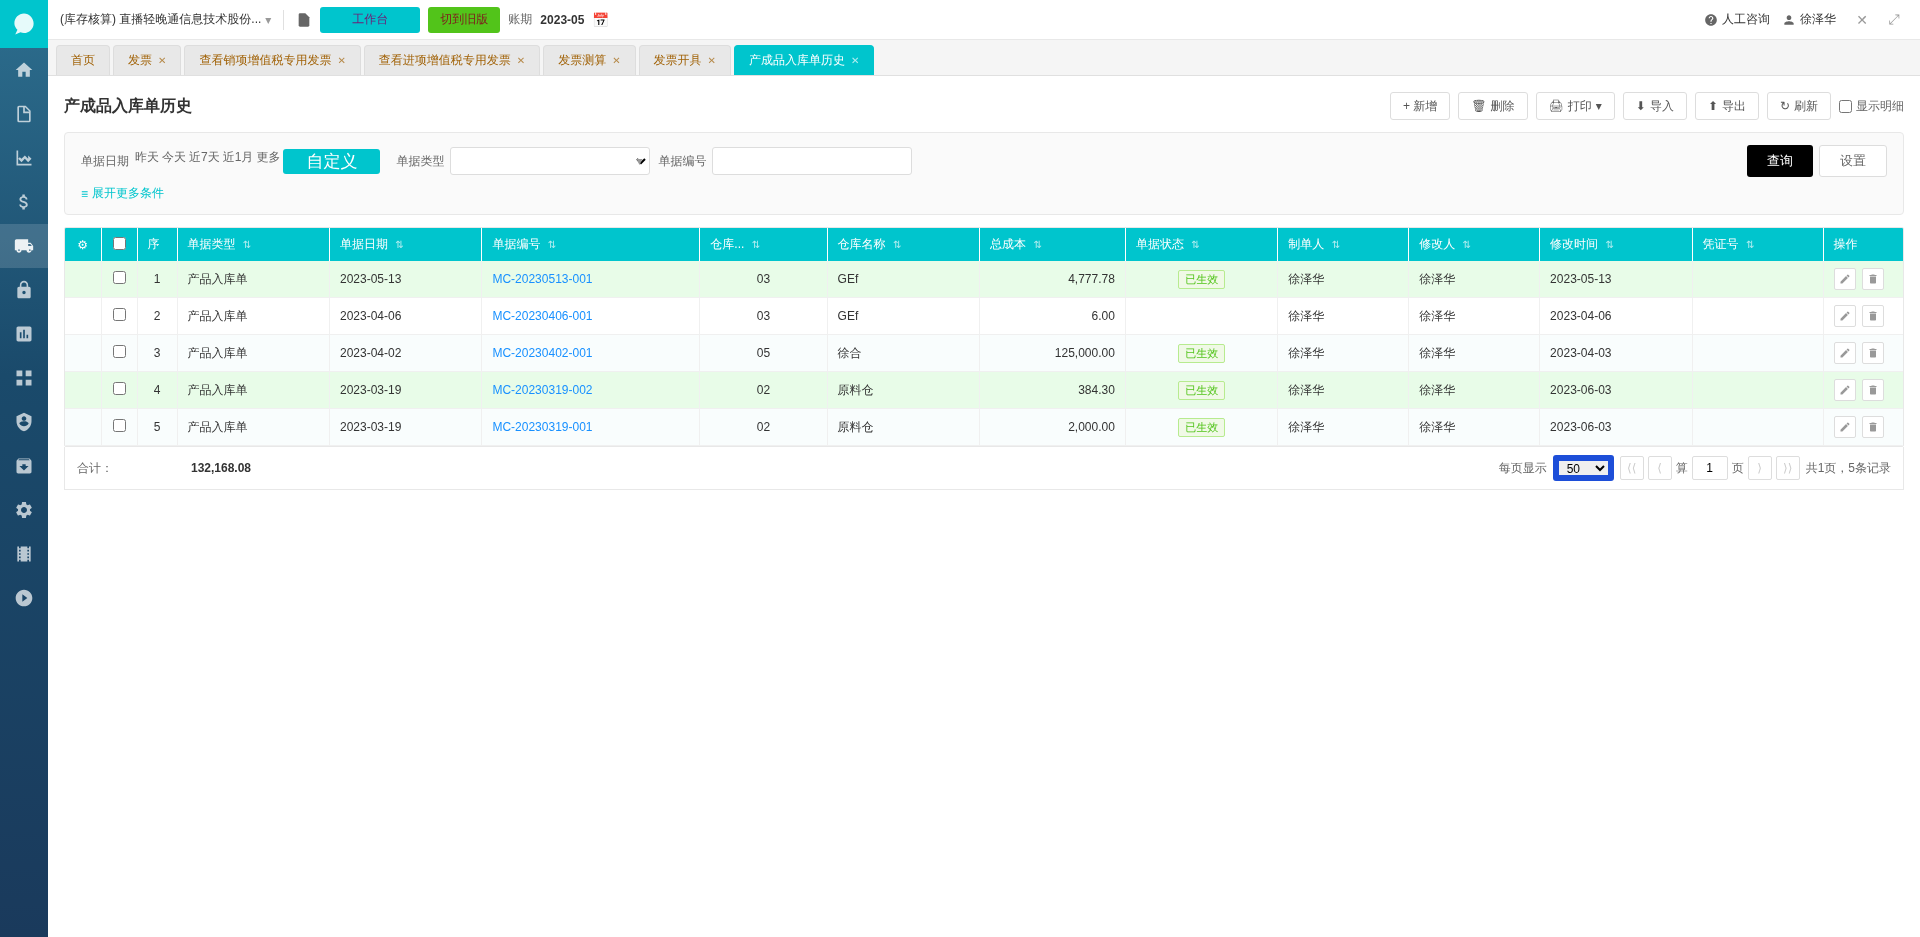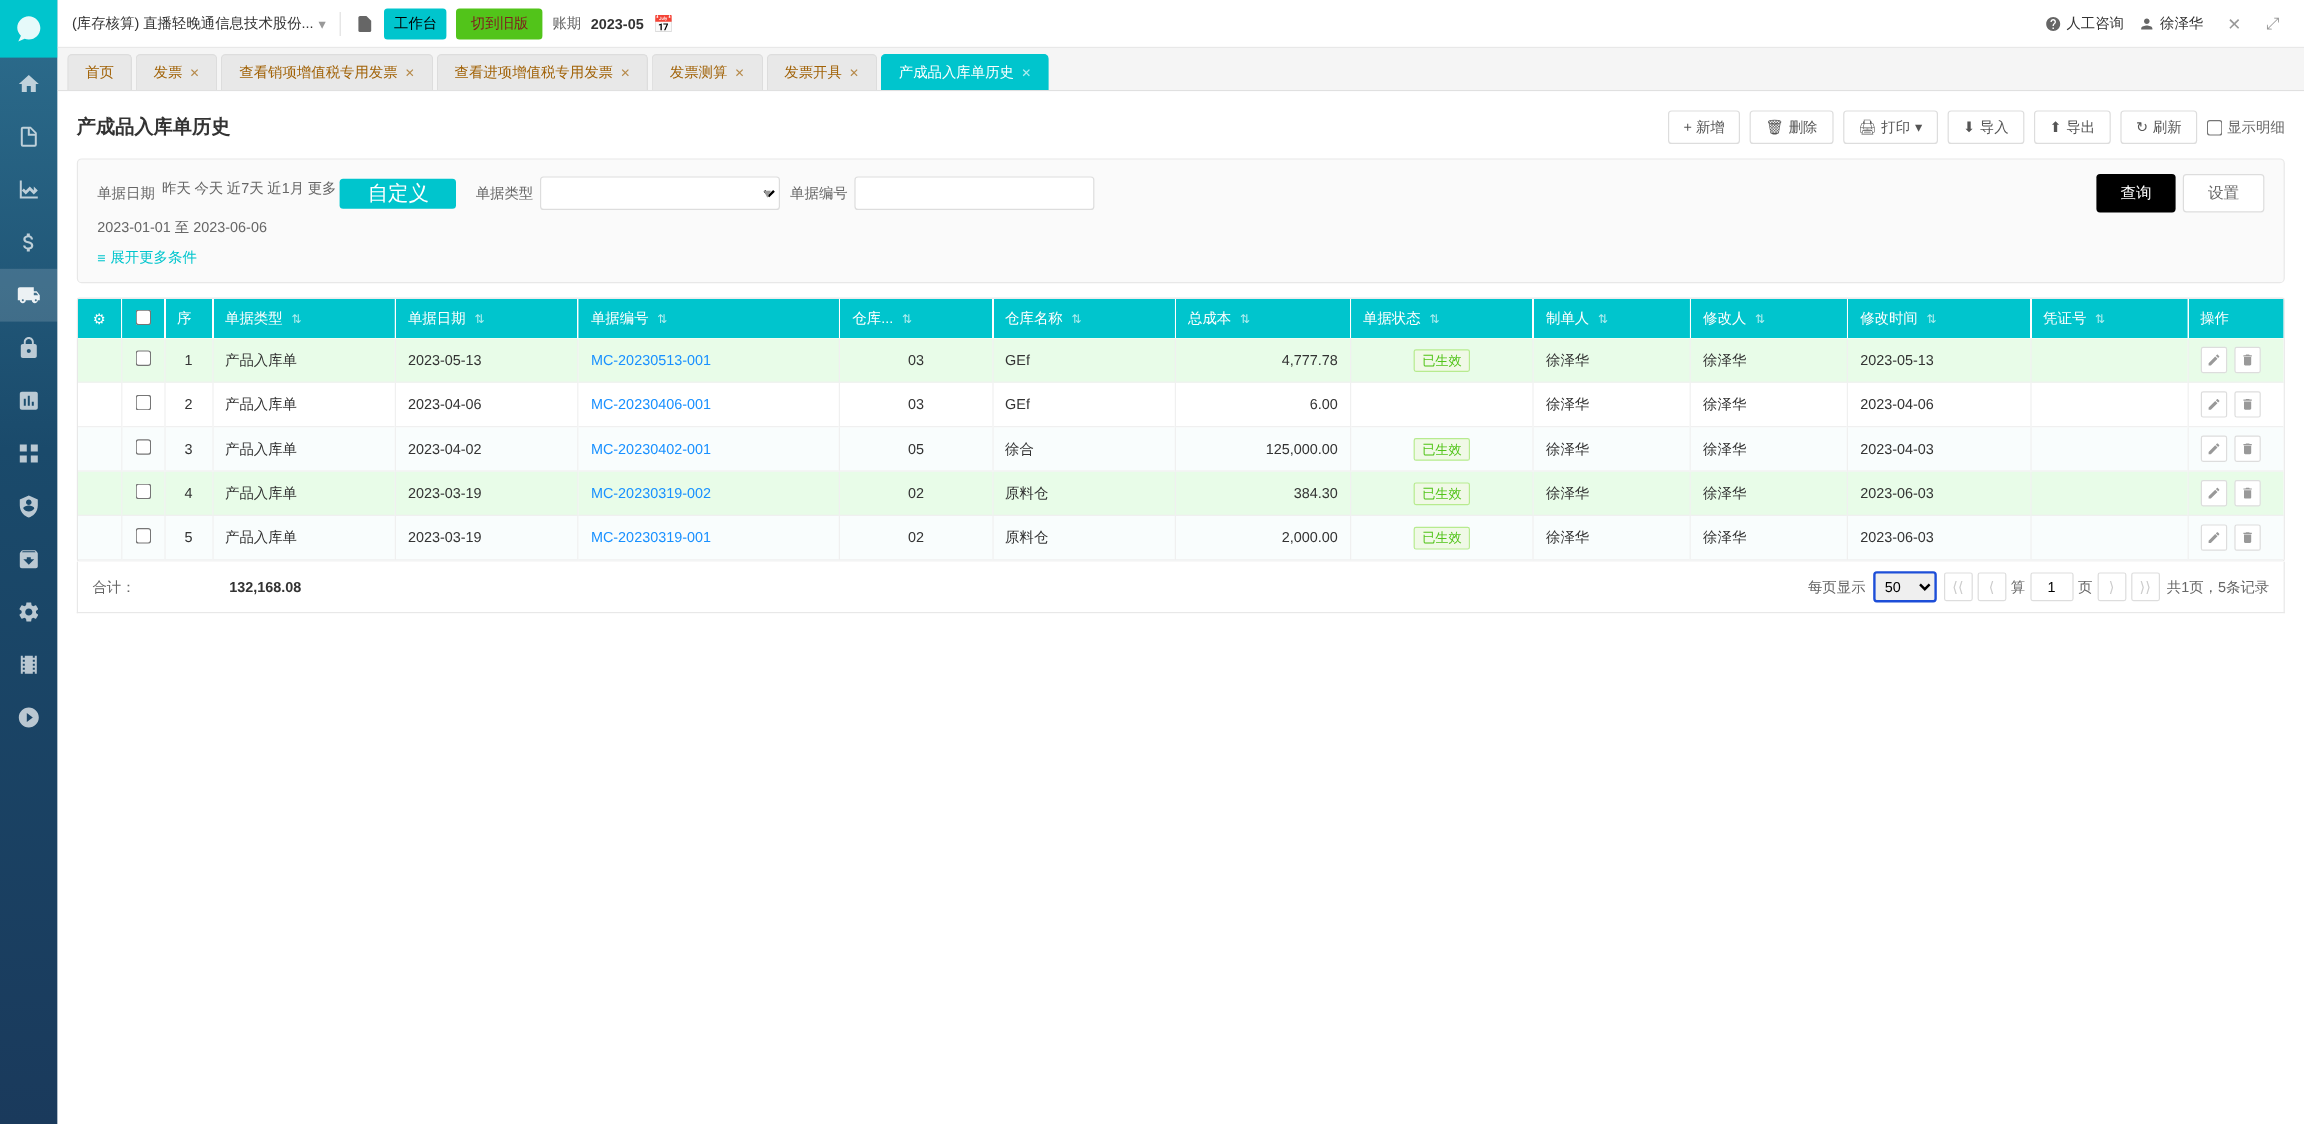--- a/index.html
+++ b/index.html
@@ -14,21 +14,21 @@
     .sidebar-item svg { width: 20px; height: 20px; }
 
     
     .main { flex: 1; display: flex; flex-direction: column; overflow: hidden; background: #f0f2f5; }
 
     
     .topbar { height: 40px; background: white; display: flex; align-items: center; padding: 0 12px; border-bottom: 1px solid #e8e8e8; flex-shrink: 0; gap: 8px; }
     .topbar-company { font-size: 12px; color: #333; display: flex; align-items: center; gap: 4px; cursor: pointer; }
     .topbar-company .chevron { color: #999; }
     .topbar-divider { width: 1px; height: 20px; background: #e0e0e0; margin: 0 4px; }
-    .topbar-btn-primary { background: #00c5cd; color: #000000; border-color: #00c5cd; border-radius: 3px; height: 26px; padding: 0 8px; font-size: 12px; cursor: pointer; border: none; }
+    .topbar-btn-primary { background: #00c5cd; color: #701a75; border-color: #00c5cd; border-radius: 3px; height: 26px; padding: 0 32px; font-size: 12px; cursor: pointer; border: none; }
     .topbar-btn-switch { background: #52c41a; color: #7f1d1d; border-color: #52c41a; border-radius: 3px; height: 26px; padding: 0 12px; font-size: 12px; cursor: pointer; border: none; }
     .topbar-right { margin-left: auto; display: flex; align-items: center; gap: 12px; }
     .topbar-user { display: flex; align-items: center; gap: 4px; font-size: 12px; color: #333; cursor: pointer; }
     .topbar-support { display: flex; align-items: center; gap: 4px; font-size: 12px; color: #333; cursor: pointer; }
 
     
     .tabs { height: 36px; background: #f5f5f5; display: flex; align-items: flex-end; padding: 0 0 0 8px; border-bottom: 1px solid #e0e0e0; flex-shrink: 0; }
     .tab { height: 30px; padding: 0 14px; display: flex; align-items: center; gap: 6px; font-size: 12px; color: #a16207; background: #e8e8e8; border-radius: 4px 4px 0 0; margin-right: 3px; cursor: pointer; border: 1px solid #ddd; border-bottom: none; }
     .tab.active { background: #00c5cd; color: white; border-color: #00c5cd; }
     .tab-close { font-size: 10px; opacity: 0.7; cursor: pointer; }
@@ -79,21 +79,21 @@
     .row-ops { display: flex; gap: 6px; align-items: center; }
     .op-btn { width: 22px; height: 22px; display: flex; align-items: center; justify-content: center; cursor: pointer; color: #999; border: 1px solid #ddd; border-radius: 2px; background: white; font-size: 12px; }
 
     
     .table-footer { display: flex; align-items: center; padding: 8px 12px; background: white; border: 1px solid #e8e8e8; border-top: none; font-size: 12px; }
     .footer-total { display: flex; align-items: center; gap: 8px; }
     .footer-total-label { color: #666; }
     .footer-total-value { font-weight: bold; color: #333; text-align: center; min-width: 200px; }
     .pagination { margin-left: auto; display: flex; align-items: center; gap: 6px; }
     .page-size-label { color: #666; }
-    .page-size-select { height: 26px; border: 2px solid #1d4ed8; border-radius: 3px; padding: 0 4px; font-size: 12px; }
+    .page-size-select { height: 26px; border: 6px solid #1d4ed8; border-radius: 3px; padding: 0 4px; font-size: 12px; }
     .pager { display: flex; align-items: center; gap: 4px; }
     .pager-btn { width: 24px; height: 24px; display: flex; align-items: center; justify-content: center; border: 1px solid #ddd; border-radius: 2px; background: white; cursor: pointer; color: #666; font-size: 12px; }
     .pager-btn.disabled { color: #ccc; cursor: not-allowed; }
     .pager-input { width: 36px; height: 24px; border: 1px solid #ddd; border-radius: 2px; text-align: center; font-size: 12px; }
     .pager-text { color: #666; }
 
     .checkbox-cell { text-align: center; }
     input[type=checkbox] { cursor: pointer; }
 
     
@@ -300,23 +300,20 @@
           <span style="margin-left:-20px;color:#999;pointer-events:none;">▾</span>
         </div>
         <div class="filter-group">
           <span class="filter-label">单据编号</span>
           <input class="filter-input" type="text" style="">
         </div>
         <div style="margin-left:auto;display:flex;gap:6px;">
           <button class="query-btn">查询</button>
           <button class="setting-btn">设置</button>
         </div>
-      </div>
-      <div style="margin-top:4px;">
-        <span class="filter-date-range">2023-01-01 至 2023-06-06</span>
       </div>
       <div class="filter-expand">
         <span>≡</span>
         <span>展开更多条件</span>
       </div>
     </div>
 
     <div class="table-container">
       <table>
         <thead>

